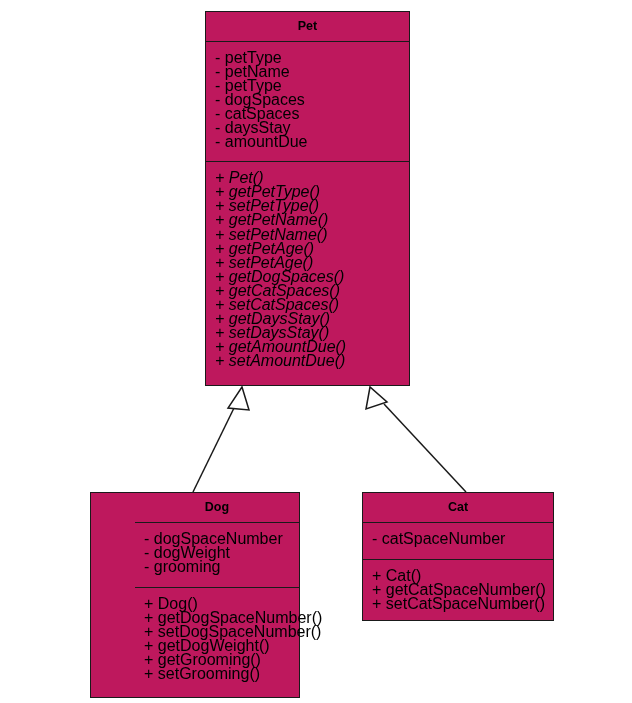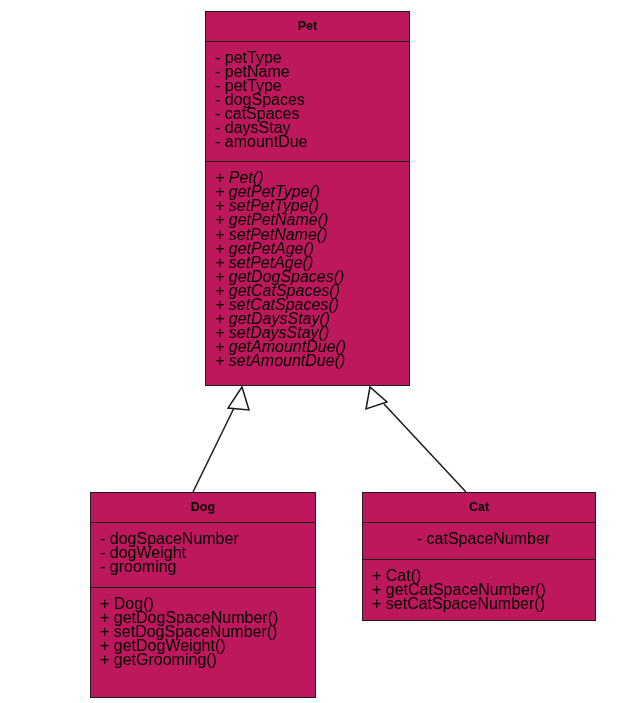--- a/index.html
+++ b/index.html
@@ -67,32 +67,33 @@
     top: 11px;
     width: 205px;
     height: 375px;
   }
   #class-pet .attributes { padding-bottom: 12px; }
   #class-pet .operations { padding-bottom: 10px; font-style: italic; }
 
   #class-dog {
     left: 90px;
     top: 492px;
-    width: 226px;
+    width: 210px;
     height: 206px;
+    padding-left: 44px;
   }
   #class-dog .attributes { padding-bottom: 13px; }
 
   #class-cat {
     left: 362px;
     top: 492px;
-    width: 234px;
+    width: 192px;
     height: 129px;
   }
-  #class-cat .attributes { padding-bottom: 13px; text-align: center; }
+  #class-cat .attributes { padding-bottom: 13px; }
 
   #generalization-layer {
     position: absolute;
     left: 0;
     top: 0;
     width: 632px;
     height: 703px;
     z-index: 1;
     pointer-events: none;
   }
@@ -154,20 +155,21 @@
       <div class="member">- dogWeight</div>
       <div class="member">- grooming</div>
     </div>
     <div class="compartment-divider"></div>
     <div class="compartment operations">
       <div class="member">+ Dog()</div>
       <div class="member">+ getDogSpaceNumber()</div>
       <div class="member">+ setDogSpaceNumber()</div>
       <div class="member">+ getDogWeight()</div>
       <div class="member">+ getGrooming()</div>
+      <div class="member">+ setGrooming()</div>
     </div>
   </div>
 
   <div class="uml-class" id="class-cat">
     <div class="class-title">Cat</div>
     <div class="compartment-divider"></div>
     <div class="compartment attributes">
       <div class="member">- catSpaceNumber</div>
     </div>
     <div class="compartment-divider"></div>

